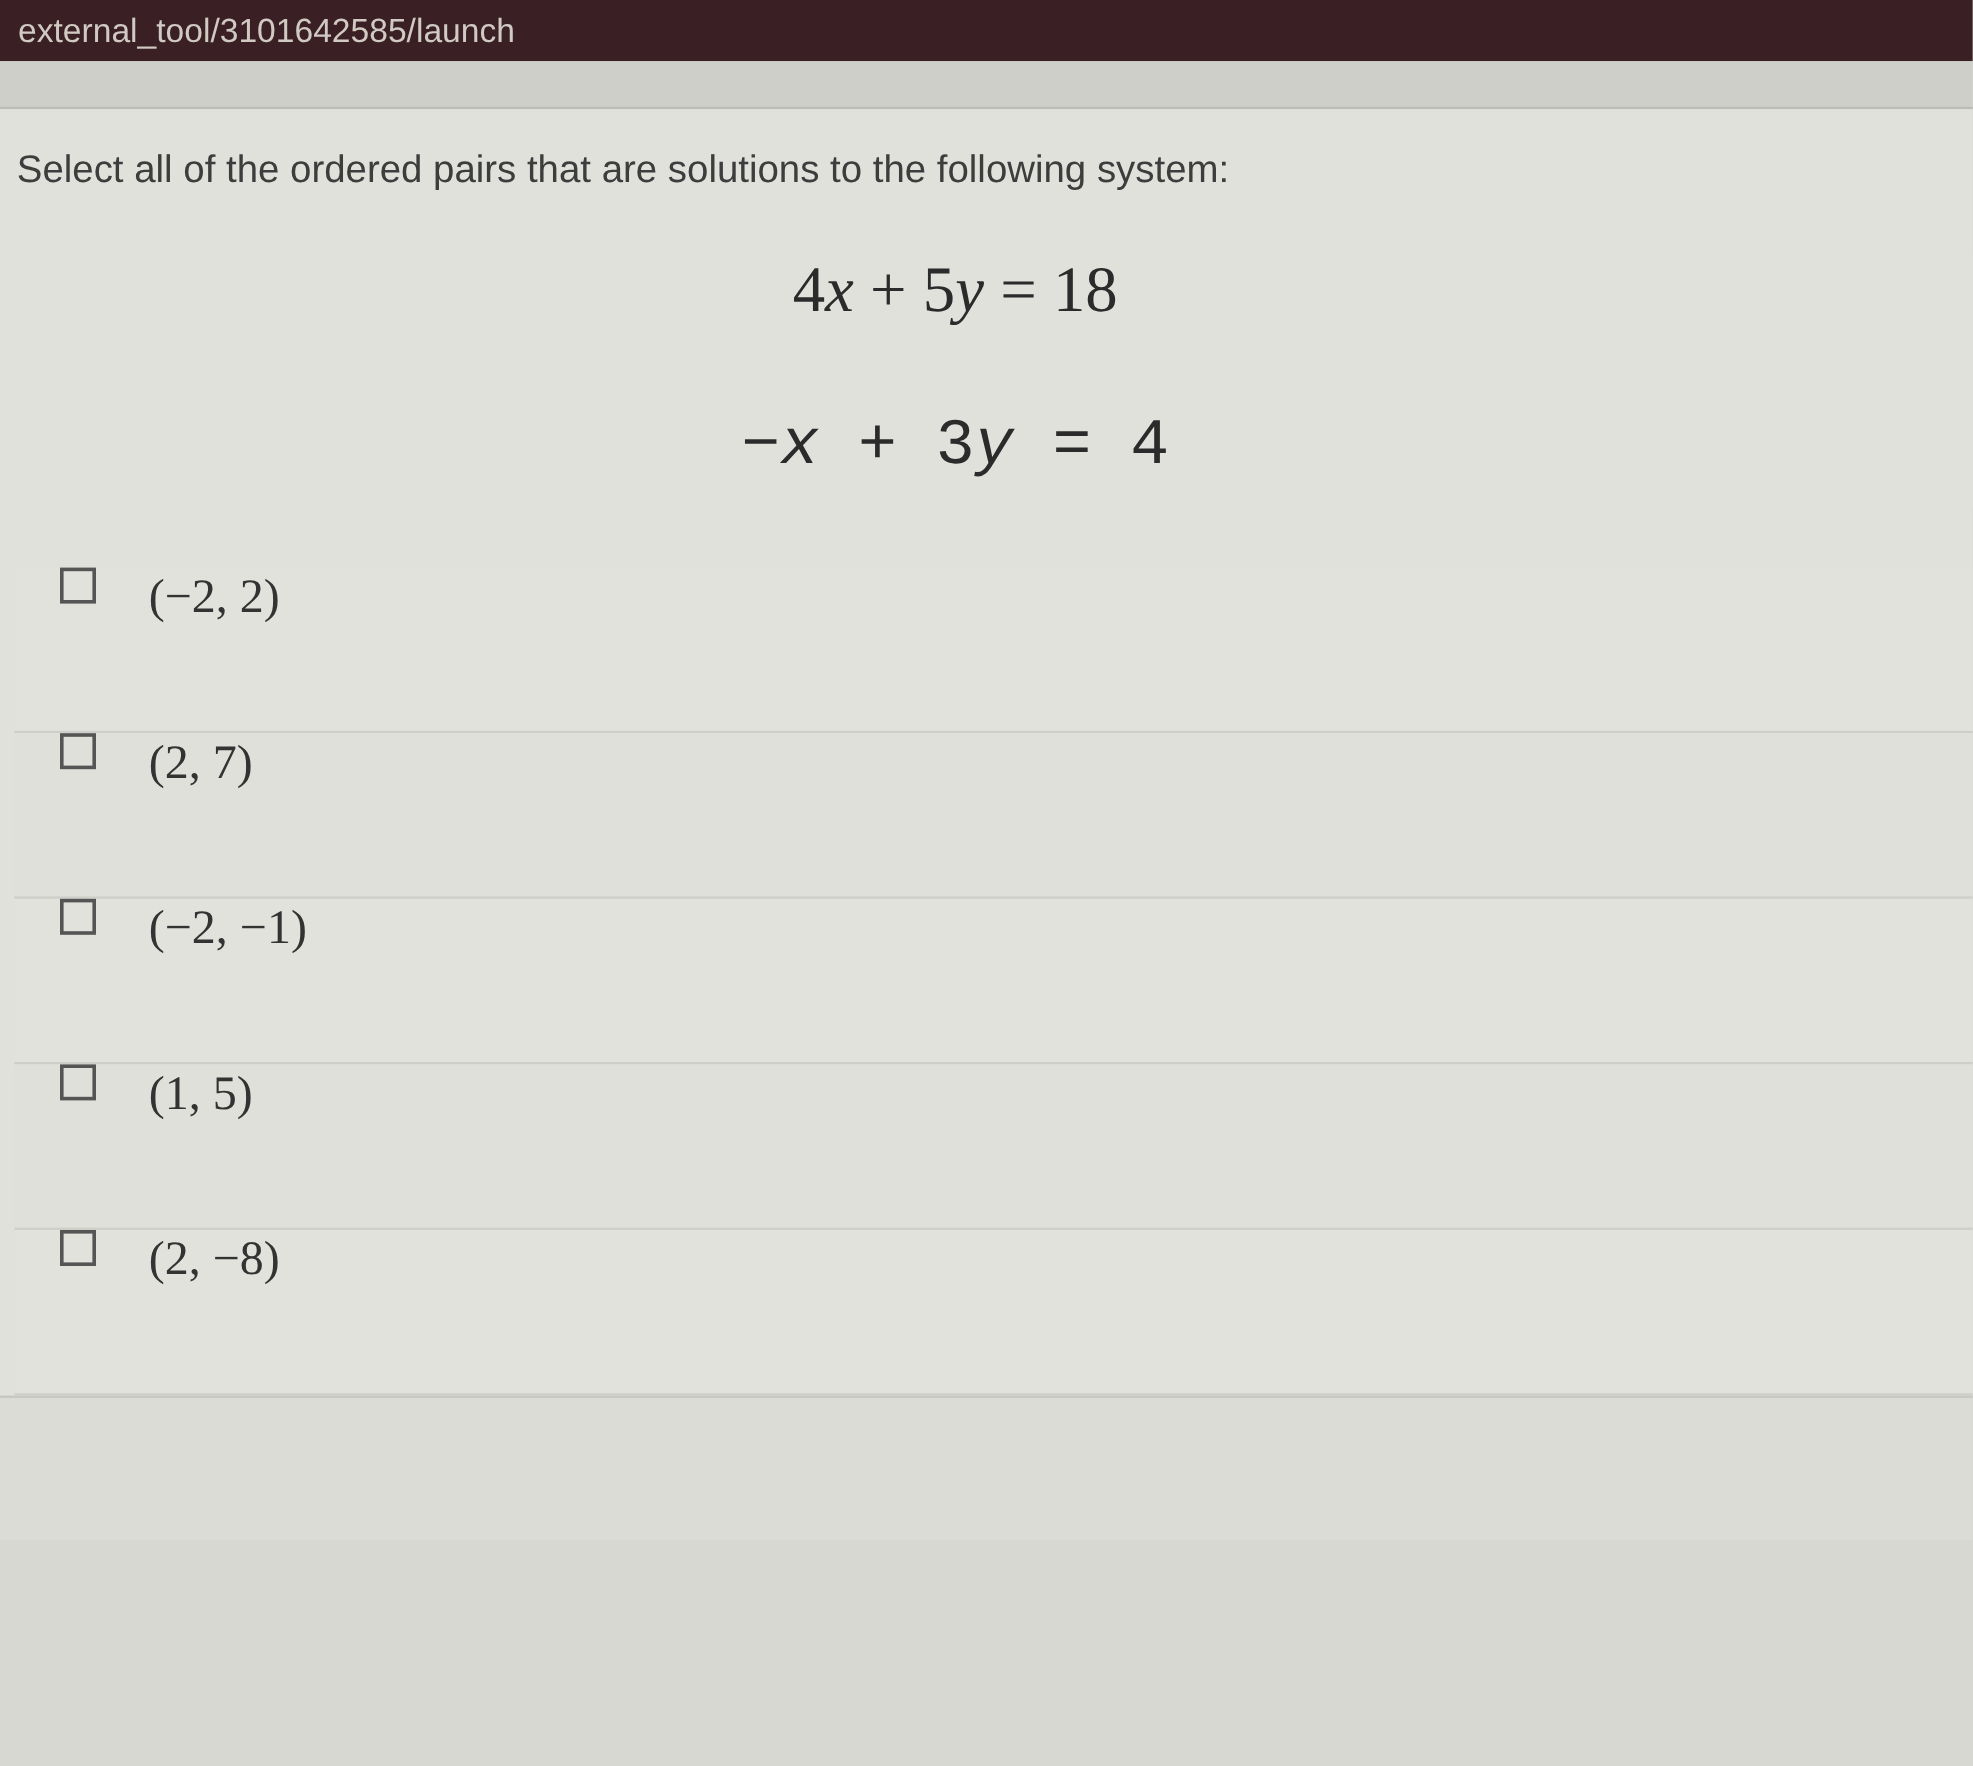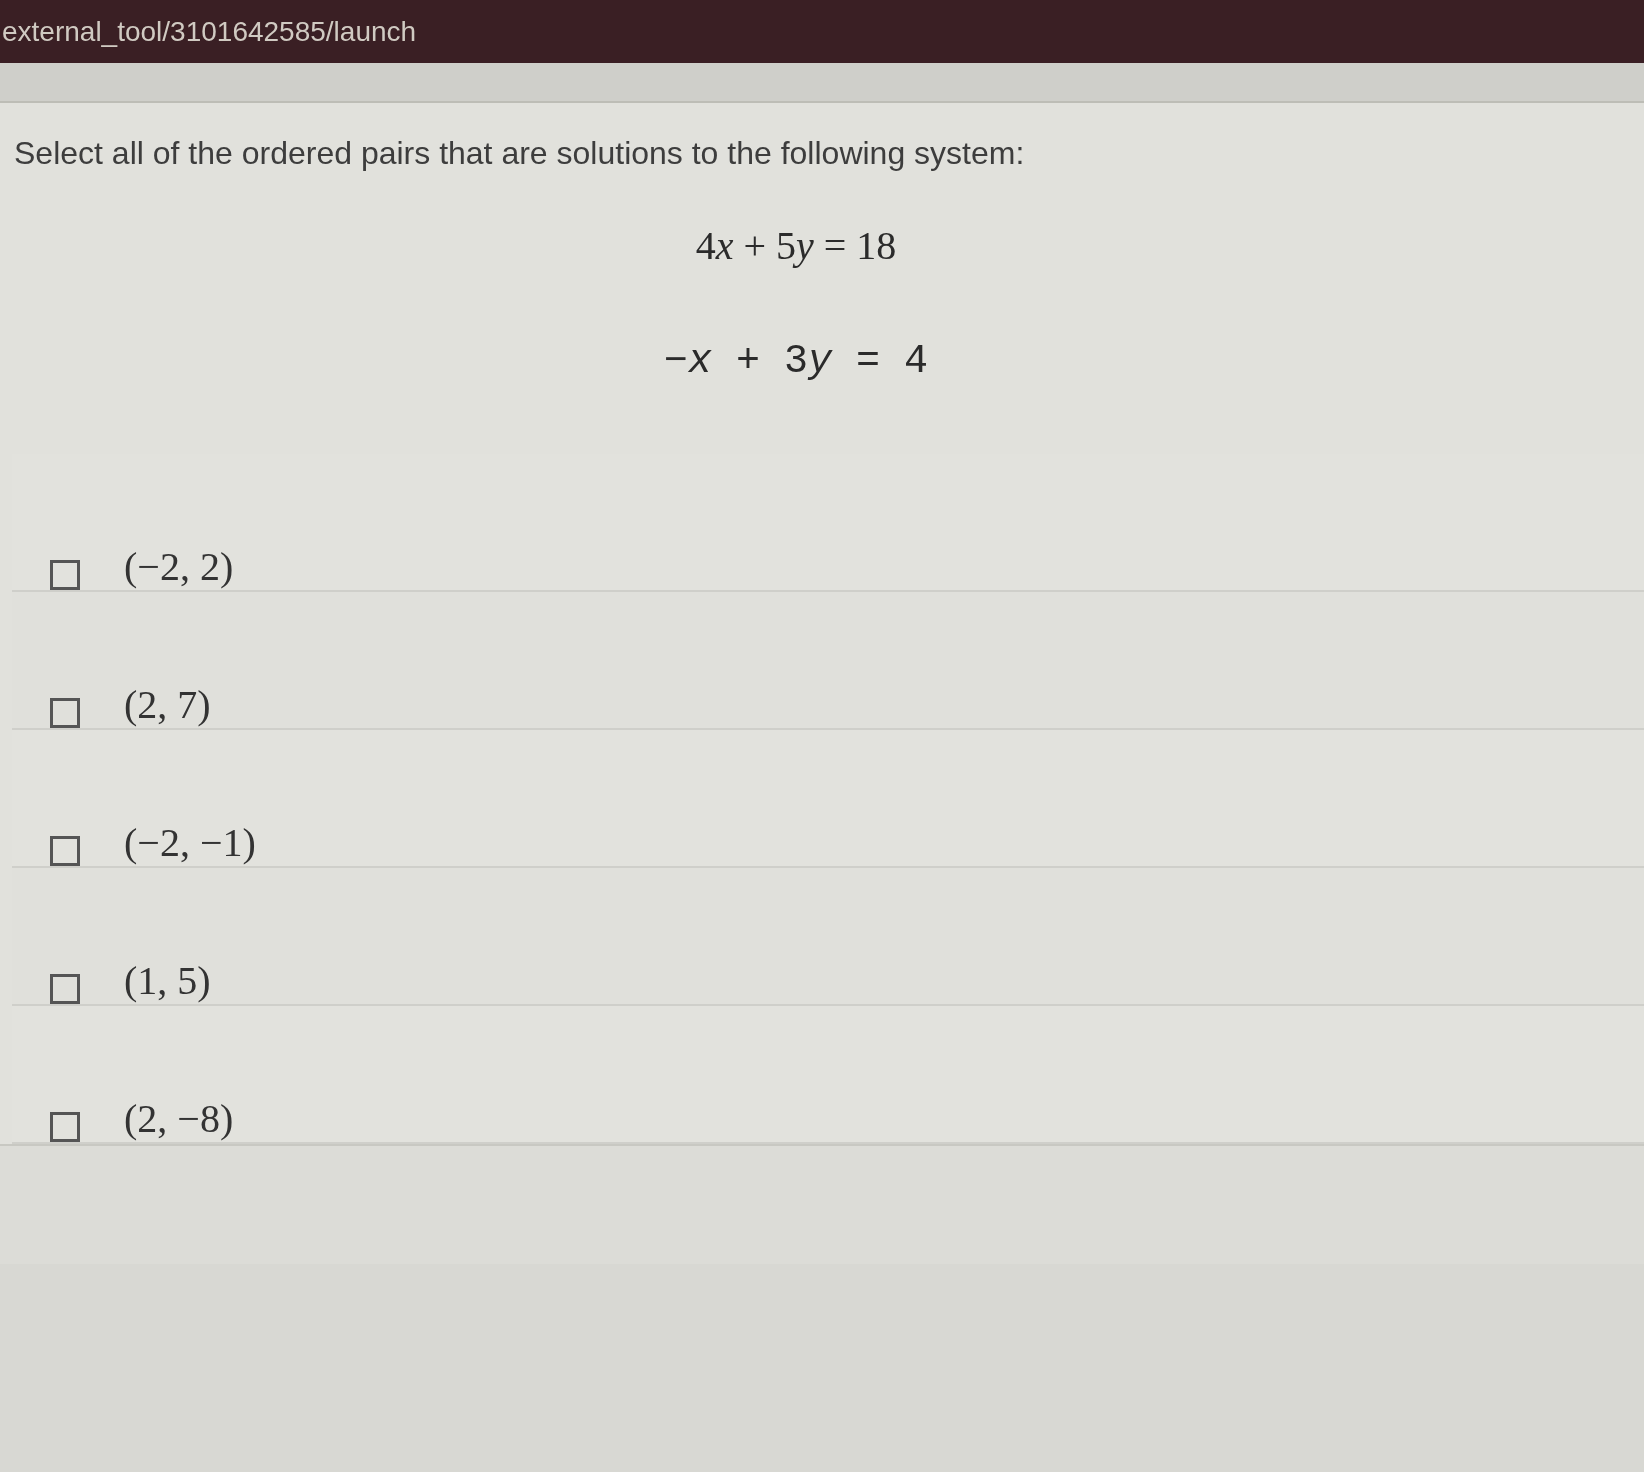--- a/index.html
+++ b/index.html
@@ -5,28 +5,28 @@
   * { margin: 0; padding: 0; box-sizing: border-box; }
   html, body {
     width: 1644px;
     height: 1472px;
     font-family: Arial, Helvetica, sans-serif;
     background: #d8d8d3;
     overflow: hidden;
   }
   .url-bar {
     width: 100%;
-    height: 63px;
+    height: 51px;
     background: #3a1f24;
     color: #d0cac2;
     font-size: 28px;
     font-family: 'Segoe UI', Arial, sans-serif;
     display: flex;
     align-items: center;
-    padding-left: 2px;
+    padding-left: 15px;
   }
   .gap-strip {
     width: 100%;
     height: 40px;
     background: #cfcfca;
     border-bottom: 2px solid #bdbdb6;
   }
   .content {
     width: 100%;
     background: #e1e1dc;
@@ -34,36 +34,36 @@
   }
   .prompt {
     font-size: 32px;
     color: #3d3d3d;
     padding-bottom: 50px;
     padding-left: 2px;
   }
   .equations {
     text-align: center;
     font-family: 'Cambria Math', 'Times New Roman', serif;
-    font-size: 40px;
+    font-size: 54px;
     color: #2b2b2b;
     padding-bottom: 70px;
     padding-right: 64px;
   }
   .equation-line {
     margin-bottom: 70px;
   }
   .equation-line:last-child { margin-bottom: 0; font-family: Liberation Mono, monospace; }
   .mi { font-style: italic; }
   .options {
     width: 100%;
   }
   .option-row {
     display: flex;
-    align-items: flex-end;
+    align-items: flex-start;
     height: 138px;
     border-bottom: 2px solid #cfcfca;
     padding-left: 38px;
     background: #e0e0db;
     cursor: pointer;
   }
   .option-row:nth-child(odd) { background: #e2e2dd; }
   .checkbox {
     width: 30px;
     height: 30px;

